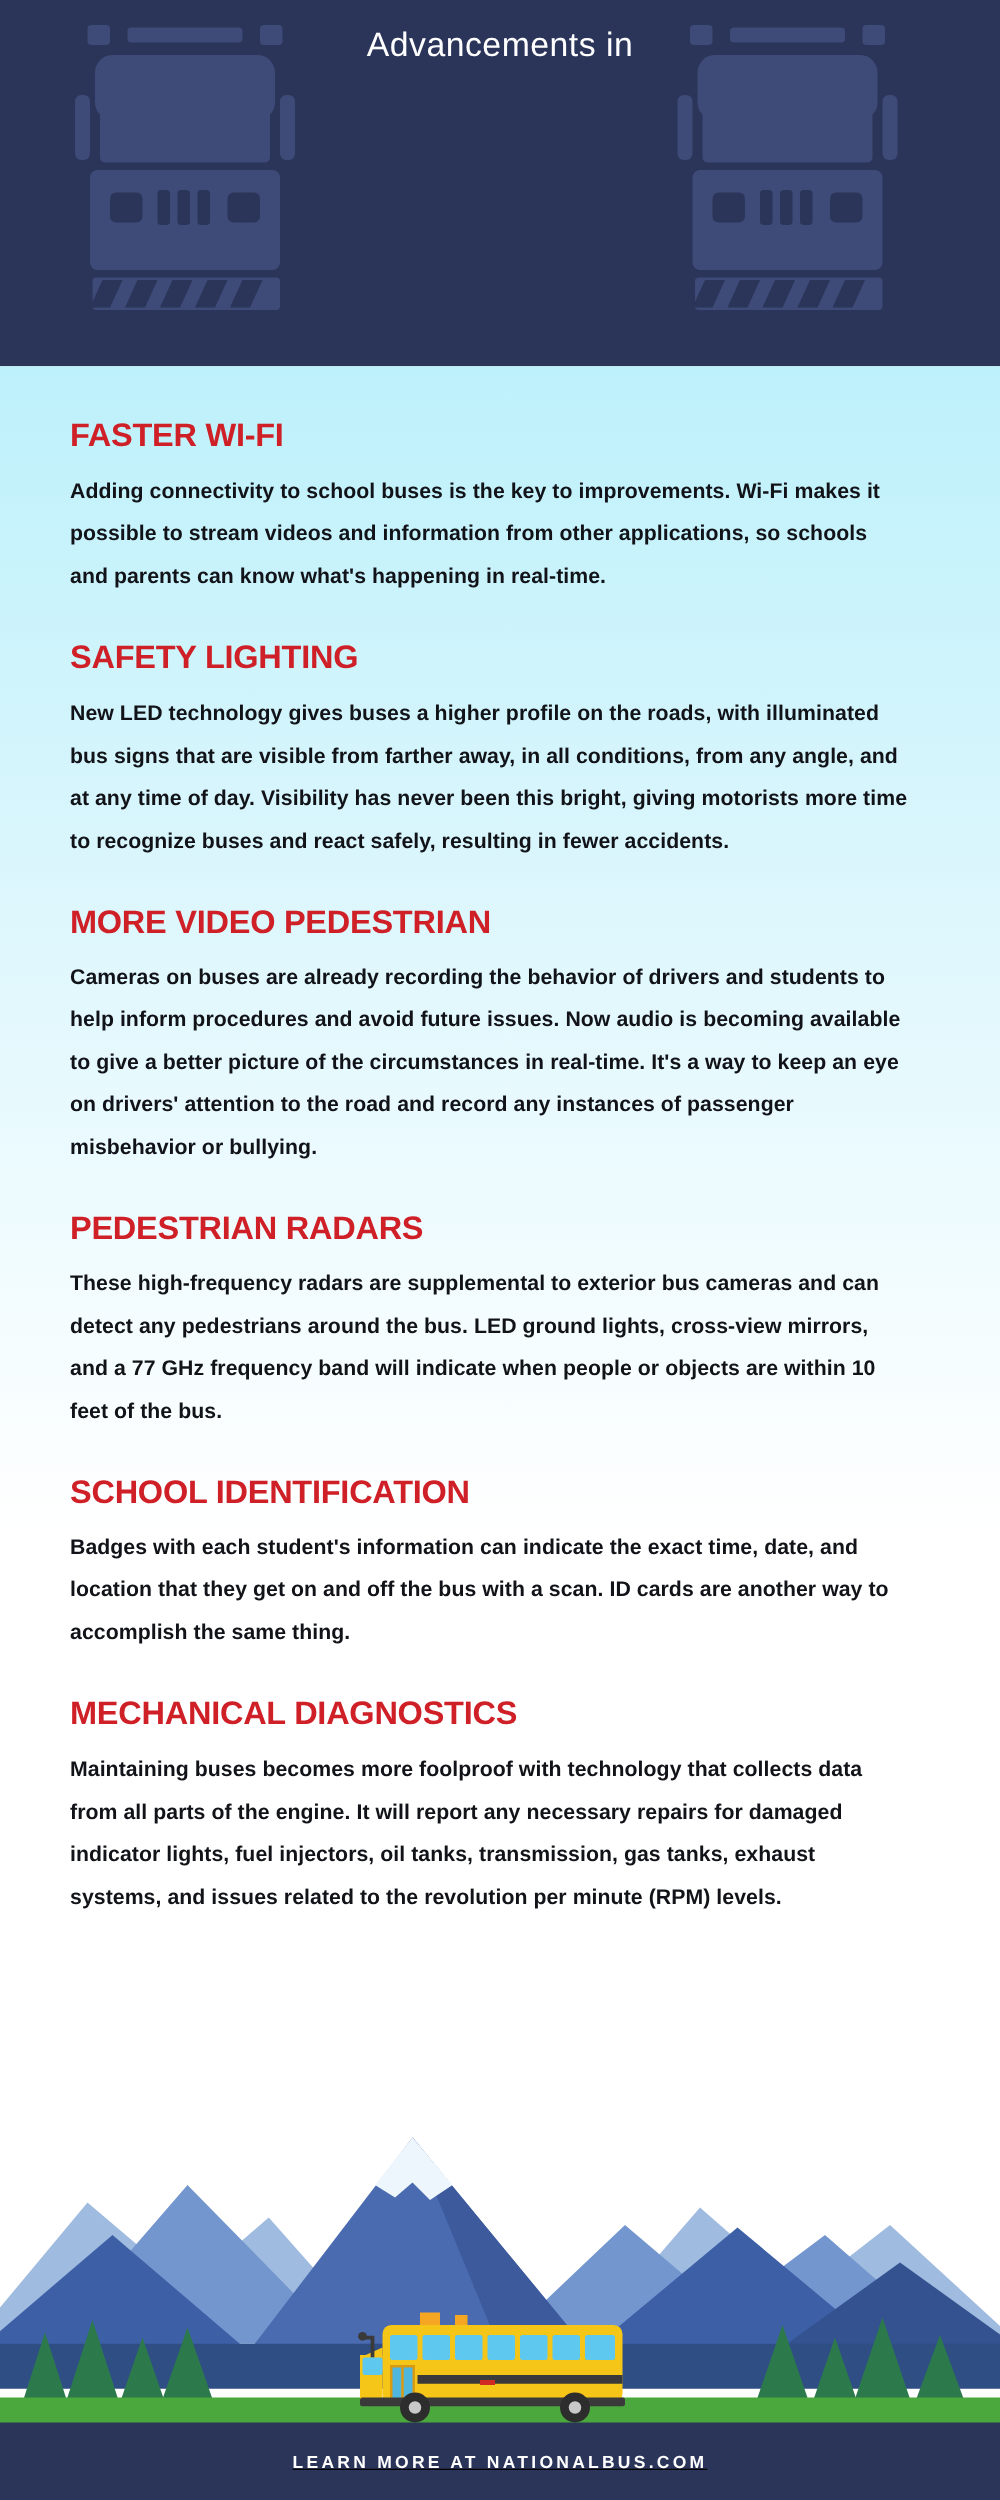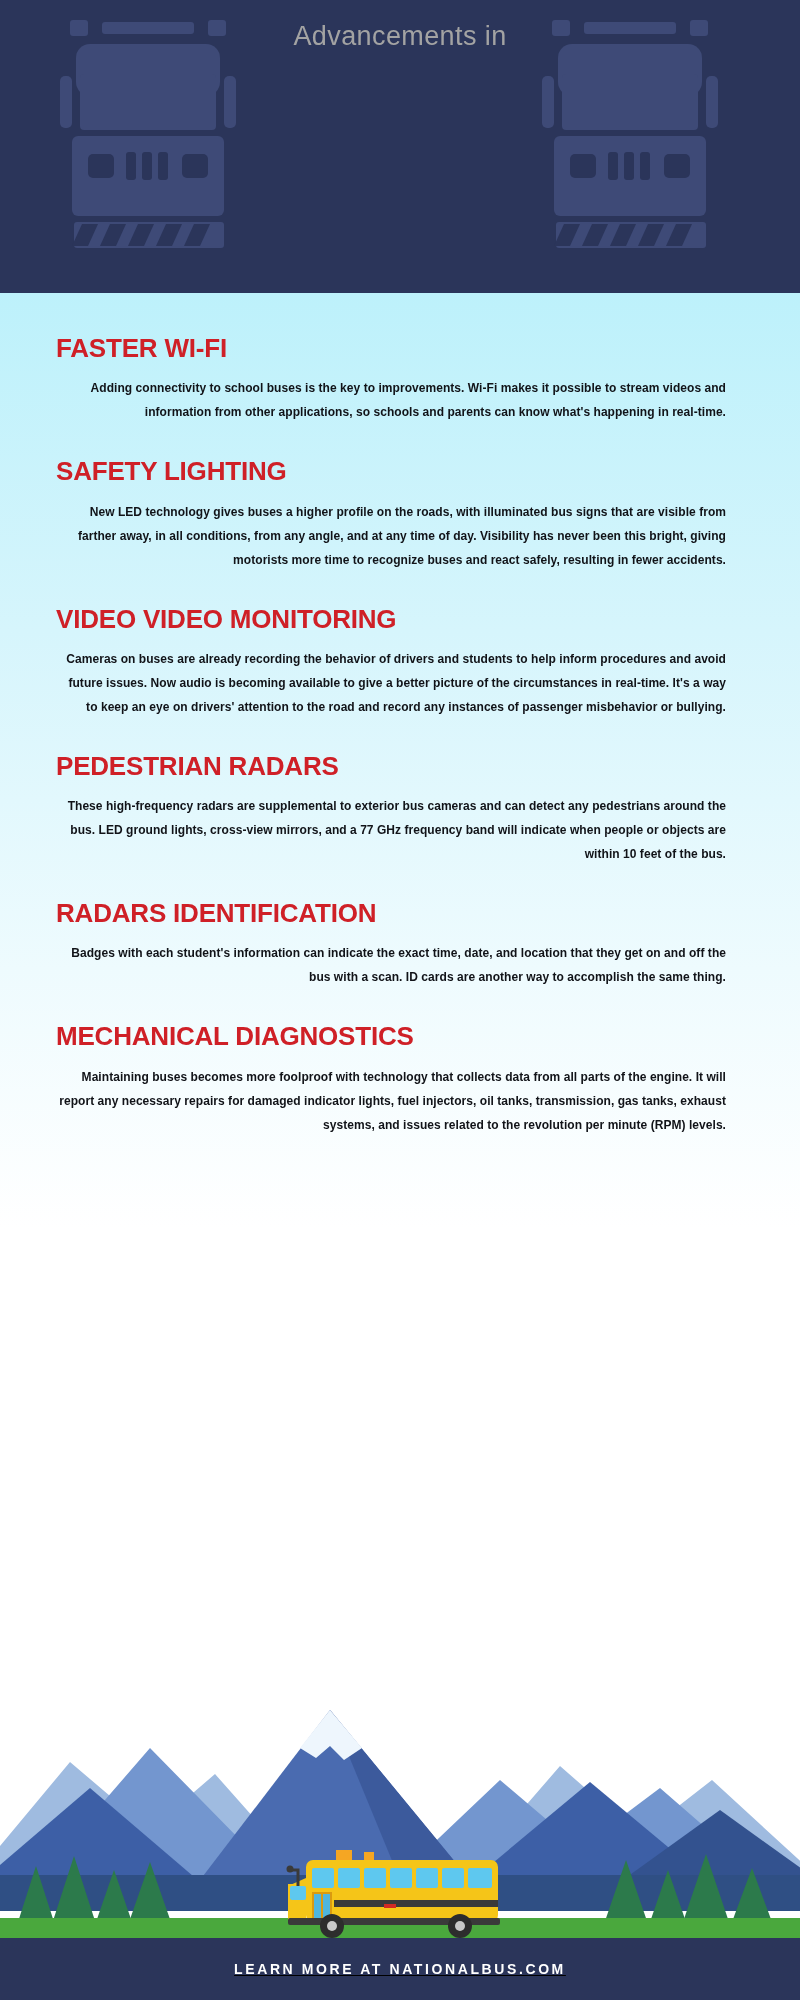--- a/index.html
+++ b/index.html
@@ -33,21 +33,21 @@
   .bus-ghost.left  { left: 58px; }
   .bus-ghost.right { left: 540px; }
 
   .header-inner {
     position: relative;
     z-index: 5;
     text-align: center;
     padding-top: 22px;
   }
   .eyebrow {
-    color: #a3a3a3;
+    color: #ffffff;
     font-size: 27px;
     font-weight: 400;
     letter-spacing: 0.4px;
     line-height: 1.1;
   }
   .big-title {
     color: #ffffff;
     font-size: 62px;
     font-weight: bold;
     line-height: 0.98;
@@ -68,25 +68,24 @@
   .sec-title {
     color: #cf2027;
     font-size: 26px;
     font-weight: bold;
     letter-spacing: -0.2px;
     margin-bottom: 14px;
     line-height: 1.05;
   }
   .sec-body {
     color: #111318;
-    font-size: 12px;
+    font-size: 17px;
     font-weight: bold;
     line-height: 2.0;
     letter-spacing: 0.05px;
-    text-align: right;
   }
 
   
   .scene {
     position: absolute;
     left: 0;
     bottom: 0;
     width: 800px;
     height: 330px;
   }
@@ -194,31 +193,31 @@
       <div class="sec-title">FASTER WI-FI</div>
       <div class="sec-body">Adding connectivity to school buses is the key to improvements. Wi-Fi makes it possible to stream videos and information from other applications, so schools and parents can know what's happening in real-time.</div>
     </div>
 
     <div class="section">
       <div class="sec-title">SAFETY LIGHTING</div>
       <div class="sec-body">New LED technology gives buses a higher profile on the roads, with illuminated bus signs that are visible from farther away, in all conditions, from any angle, and at any time of day. Visibility has never been this bright, giving motorists more time to recognize buses and react safely, resulting in fewer accidents.</div>
     </div>
 
     <div class="section">
-      <div class="sec-title">VIDEO VIDEO MONITORING</div>
+      <div class="sec-title">MORE VIDEO PEDESTRIAN</div>
       <div class="sec-body">Cameras on buses are already recording the behavior of drivers and students to help inform procedures and avoid future issues. Now audio is becoming available to give a better picture of the circumstances in real-time. It's a way to keep an eye on drivers' attention to the road and record any instances of passenger misbehavior or bullying.</div>
     </div>
 
     <div class="section">
       <div class="sec-title">PEDESTRIAN RADARS</div>
       <div class="sec-body">These high-frequency radars are supplemental to exterior bus cameras and can detect any pedestrians around the bus. LED ground lights, cross-view mirrors, and a 77 GHz frequency band will indicate when people or objects are within 10 feet of the bus.</div>
     </div>
 
     <div class="section">
-      <div class="sec-title">RADARS IDENTIFICATION</div>
+      <div class="sec-title">SCHOOL IDENTIFICATION</div>
       <div class="sec-body">Badges with each student's information can indicate the exact time, date, and location that they get on and off the bus with a scan. ID cards are another way to accomplish the same thing.</div>
     </div>
 
     <div class="section">
       <div class="sec-title">MECHANICAL DIAGNOSTICS</div>
       <div class="sec-body">Maintaining buses becomes more foolproof with technology that collects data from all parts of the engine. It will report any necessary repairs for damaged indicator lights, fuel injectors, oil tanks, transmission, gas tanks, exhaust systems, and issues related to the revolution per minute (RPM) levels.</div>
     </div>
 
   </div>
 

